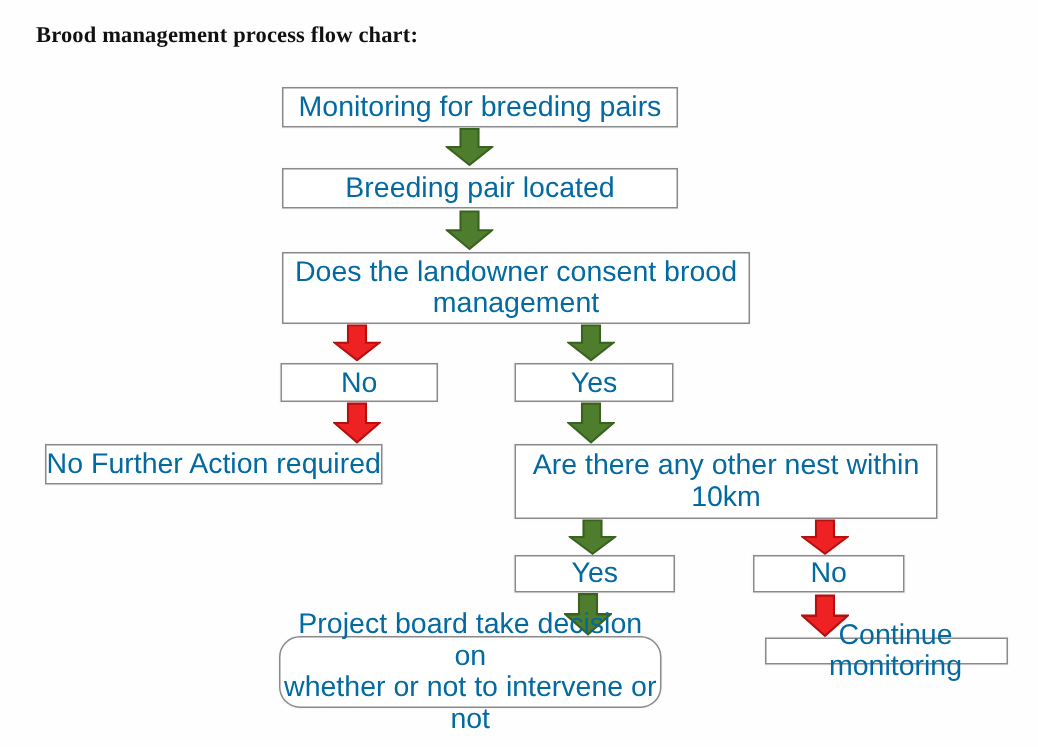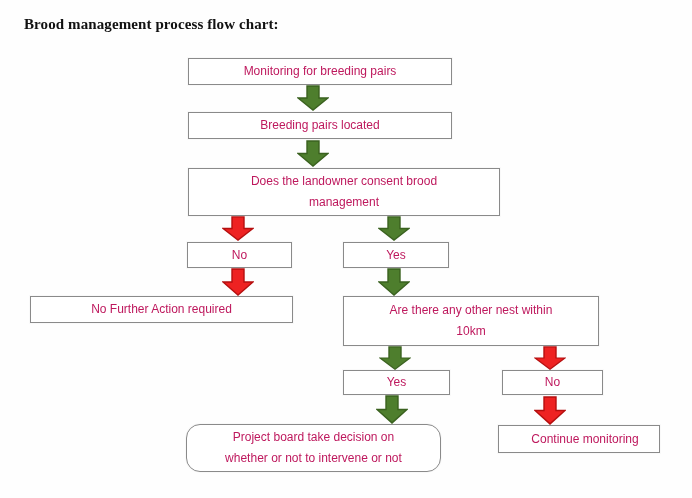--- a/index.html
+++ b/index.html
@@ -26,24 +26,24 @@
     font-family: Liberation Serif, serif;
   }
   .node {
     position: absolute;
     background: var(--box-fill, #ffffff);
     border: 1px solid var(--box-border, #8a8a8a);
     display: flex;
     align-items: center;
     justify-content: center;
     text-align: center;
-    font-size: 12px;
+    font-size: 19px;
     line-height: 21px;
     white-space: pre-line;
-    color: #be185d;
+    color: #0369a1;
     box-shadow: 0 0 0 1px rgba(0,0,0,0.02);
   }
   .arrow {
     position: absolute;
     width: 32px;
   }
   .arrow svg { display: block; width: 100%; height: 100%; }
   .arrow.green polygon {
     fill: var(--green-arrow, #4e7e2d);
     stroke: var(--green-arrow-border, #3a611f);
@@ -63,21 +63,21 @@
   <div class="chart-title">Brood management process flow chart:</div>
 
   <div class="node" style="left:188px; top:58px; width:264px; height:27px;">Monitoring for breeding pairs</div>
 
   <div class="arrow green" style="left:297px; top:85px; height:26px;">
     <svg viewBox="0 0 32 27" preserveAspectRatio="none">
       <polygon points="10,1 22,1 22,13.5 31,13.5 16,26 1,13.5 10,13.5"></polygon>
     </svg>
   </div>
 
-  <div class="node" style="left:188px; top:112px; width:264px; height:27px;">Breeding pairs located</div>
+  <div class="node" style="left:188px; top:112px; width:264px; height:27px;">Breeding pair located</div>
 
   <div class="arrow green" style="left:297px; top:140px; height:27px;">
     <svg viewBox="0 0 32 27" preserveAspectRatio="none">
       <polygon points="10,1 22,1 22,13.5 31,13.5 16,26 1,13.5 10,13.5"></polygon>
     </svg>
   </div>
 
   <div class="node" style="left:188px; top:168px; width:312px; height:48px;">Does the landowner consent brood
 management</div>
 
@@ -99,23 +99,23 @@
     <svg viewBox="0 0 32 27" preserveAspectRatio="none">
       <polygon points="10,1 22,1 22,13.5 31,13.5 16,26 1,13.5 10,13.5"></polygon>
     </svg>
   </div>
   <div class="arrow green" style="left:378px; top:268px; height:28px;">
     <svg viewBox="0 0 32 27" preserveAspectRatio="none">
       <polygon points="10,1 22,1 22,13.5 31,13.5 16,26 1,13.5 10,13.5"></polygon>
     </svg>
   </div>
 
-  <div class="node" style="left:30px; top:296px; width:263px; height:27px;">No Further Action required</div>
+  <div class="node" style="left:30px; top:296px; width:225px; height:27px;">No Further Action required</div>
 
-  <div class="node" style="left:343px; top:296px; width:256px; height:50px;">Are there any other nest within
+  <div class="node" style="left:343px; top:296px; width:282px; height:50px;">Are there any other nest within
 10km</div>
 
   <div class="arrow green" style="left:379px; top:346px; height:24px;">
     <svg viewBox="0 0 32 27" preserveAspectRatio="none">
       <polygon points="10,1 22,1 22,13.5 31,13.5 16,26 1,13.5 10,13.5"></polygon>
     </svg>
   </div>
   <div class="arrow red" style="left:534px; top:346px; height:24px;">
     <svg viewBox="0 0 32 27" preserveAspectRatio="none">
       <polygon points="10,1 22,1 22,13.5 31,13.5 16,26 1,13.5 10,13.5"></polygon>
@@ -132,15 +132,15 @@
   </div>
   <div class="arrow red" style="left:534px; top:396px; height:29px;">
     <svg viewBox="0 0 32 27" preserveAspectRatio="none">
       <polygon points="10,1 22,1 22,13.5 31,13.5 16,26 1,13.5 10,13.5"></polygon>
     </svg>
   </div>
 
   <div class="node" style="left:186px; top:424px; width:255px; height:48px;border-radius:14px;">Project board take decision on
 whether or not to intervene or not</div>
 
-  <div class="node" style="left:498px; top:425px; width:162px; height:28px;padding-left:12px;">Continue monitoring</div>
+  <div class="node" style="left:510px; top:425px; width:162px; height:18px;padding-left:12px;">Continue monitoring</div>
 
 </div>
 
 </body></html>

